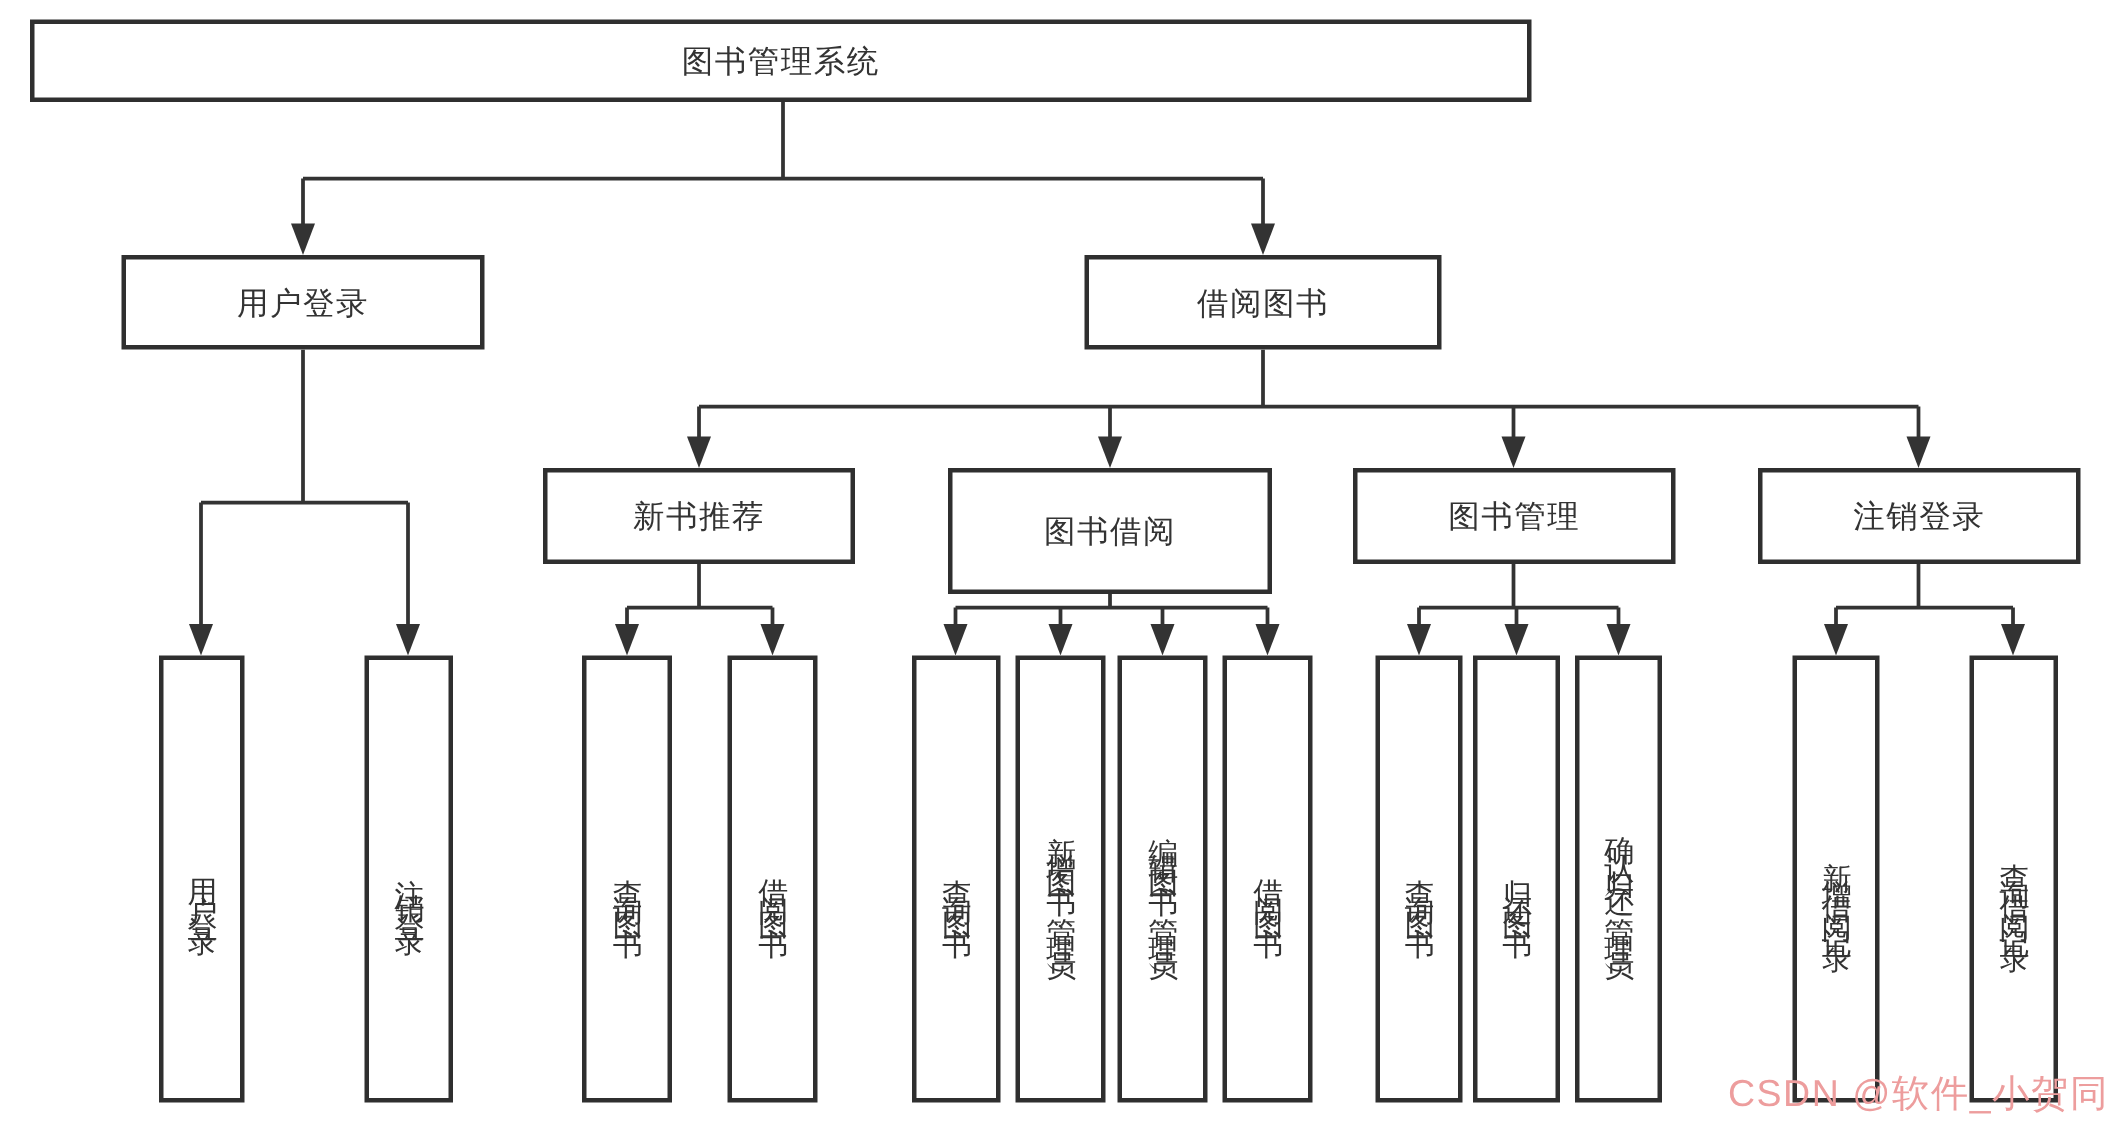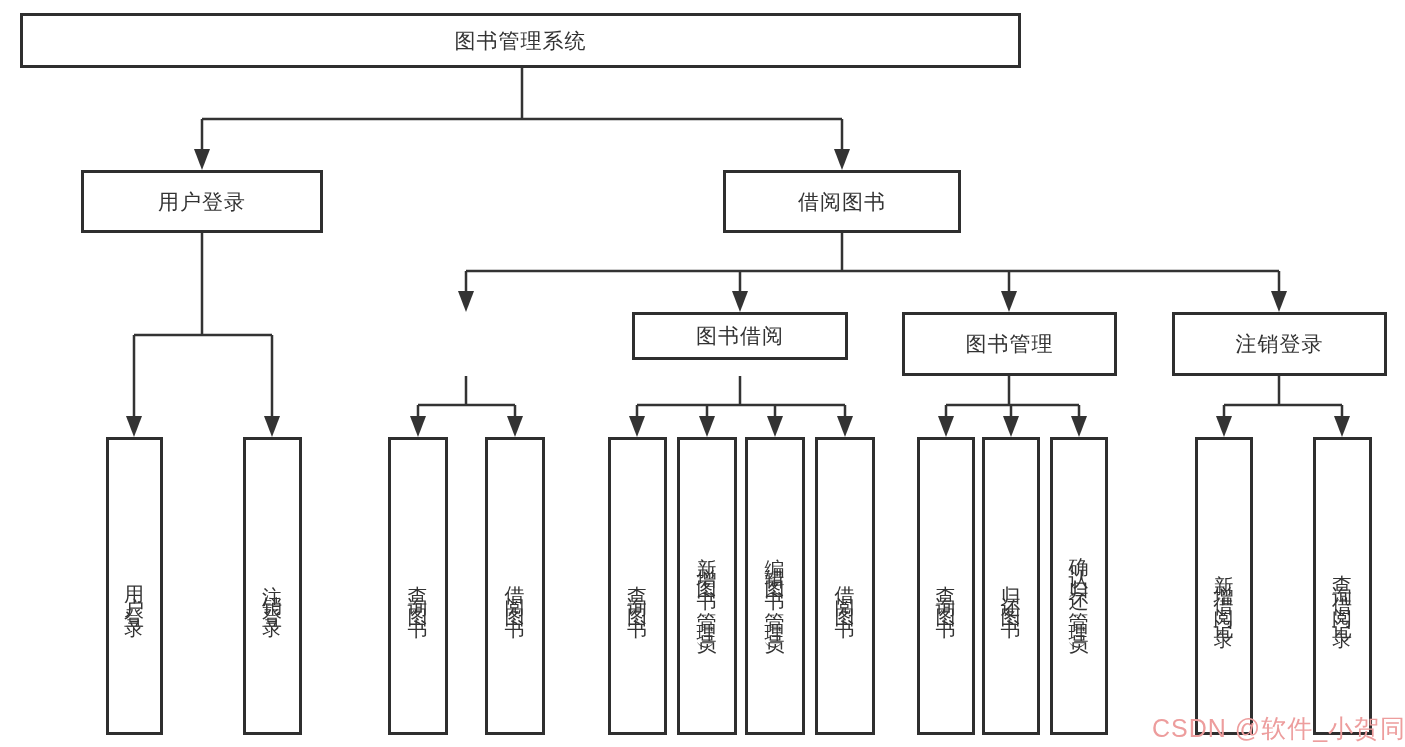--- a/index.html
+++ b/index.html
@@ -92,21 +92,22 @@
       <polygon points="1224,437 1216,416 1232,416"></polygon>
       <polygon points="1342,437 1334,416 1350,416"></polygon>
     </g>
   </svg>
 
   <div class="box" style="left:20px;top:13px;width:1001px;height:55px;">图书管理系统</div>
 
   <div class="box" style="left:81px;top:170px;width:242px;height:63px;">用户登录</div>
   <div class="box" style="left:723px;top:170px;width:238px;height:63px;">借阅图书</div>
 
-  <div class="box" style="left:632px;top:312px;width:216px;height:48px;">图书借阅</div>
+  <div class="box" style="left:362px;top:312px;width:208px;height:64px;">新书推荐</div>
+  <div class="box" style="left:632px;top:312px;width:216px;height:84px;">图书借阅</div>
   <div class="box" style="left:902px;top:312px;width:215px;height:64px;">图书管理</div>
   <div class="box" style="left:1172px;top:312px;width:215px;height:64px;">注销登录</div>
 
   <div class="vbox" style="left:106px;top:437px;width:57px;height:298px;">
     <span>用户登录</span>
   </div>
   <div class="vbox" style="left:243px;top:437px;width:59px;height:298px;">
     <span>注销登录</span>
   </div>
 

